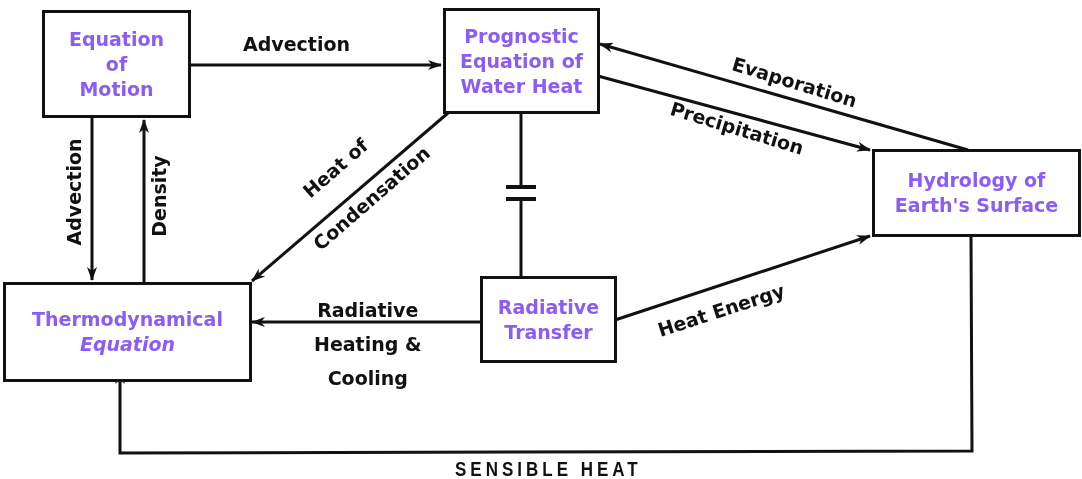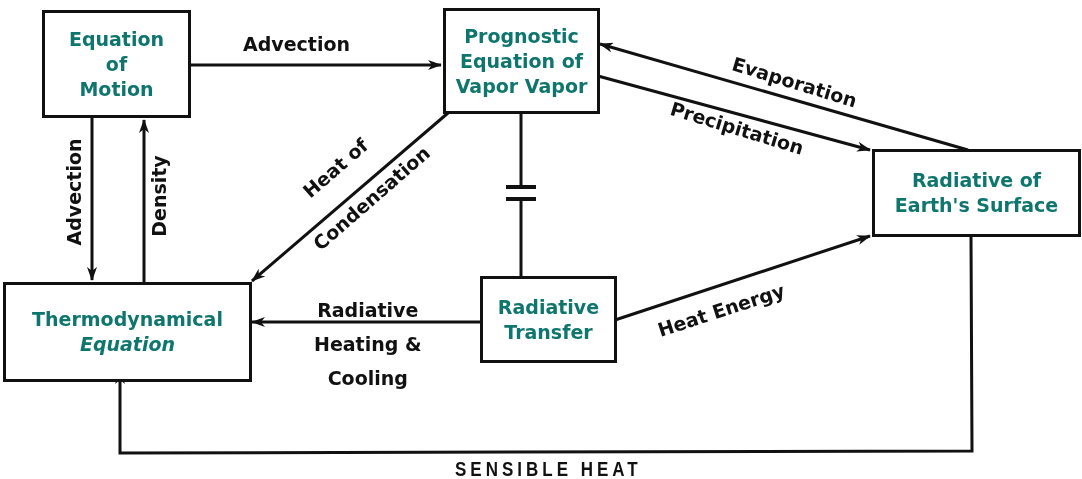--- a/index.html
+++ b/index.html
@@ -1,20 +1,20 @@
 <!DOCTYPE html>
 <html><head>
 <meta charset="utf-8">
 <style>
   html, body { margin: 0; padding: 0; background: #ffffff; }
   body { width: 1082px; height: 479px; overflow: hidden; position: relative; font-family: "DejaVu Sans", sans-serif; }
   svg { position: absolute; left: 0; top: 0; }
   .node { position: absolute; border: 3px solid #111; background: #fff; box-sizing: border-box;
           display: flex; align-items: center; justify-content: center; text-align: center;
-          font-weight: bold; color: #0f766e; font-size: 19px; line-height: 25px; white-space: pre-line; }
+          font-weight: bold; color: #8b5cf6; font-size: 19px; line-height: 25px; white-space: pre-line; }
   .lbl { position: absolute; font-weight: bold; color: #111; font-size: 19px; line-height: 24px; white-space: pre-line; text-align: center; }
   .italic { font-style: italic; }
   .cond { font-family: "Liberation Sans", sans-serif; font-weight: bold; font-size: 17px; letter-spacing: 4px; transform: scaleY(1.2); }
 </style>
 </head>
 <body>
 
 <svg width="1082" height="479" viewBox="0 0 1082 479">
   <defs>
     <marker id="arr" viewBox="0 0 14 10" refX="13" refY="5" markerWidth="14" markerHeight="10" markerUnits="userSpaceOnUse" orient="auto">
@@ -49,24 +49,24 @@
 </svg>
 
 <div class="node" style="left:42px;top:10px;width:149px;height:108px;">
   <span>Equation
 of
 Motion</span>
 </div>
 <div class="node" style="left:443px;top:8px;width:157px;height:106px;">
   <span>Prognostic
 Equation of
-Vapor Vapor</span>
+Water Heat</span>
 </div>
 <div class="node" style="left:872px;top:149px;width:209px;height:88px;">
-  <span>Radiative of
+  <span>Hydrology of
 Earth's Surface</span>
 </div>
 <div class="node" style="left:3px;top:282px;width:249px;height:100px;flex-direction:column;">
   <span>Thermodynamical</span>
   <span class="italic">Equation</span>
 </div>
 <div class="node" style="left:480px;top:276px;width:137px;height:87px;">
   <span>Radiative
 Transfer</span>
 </div>

